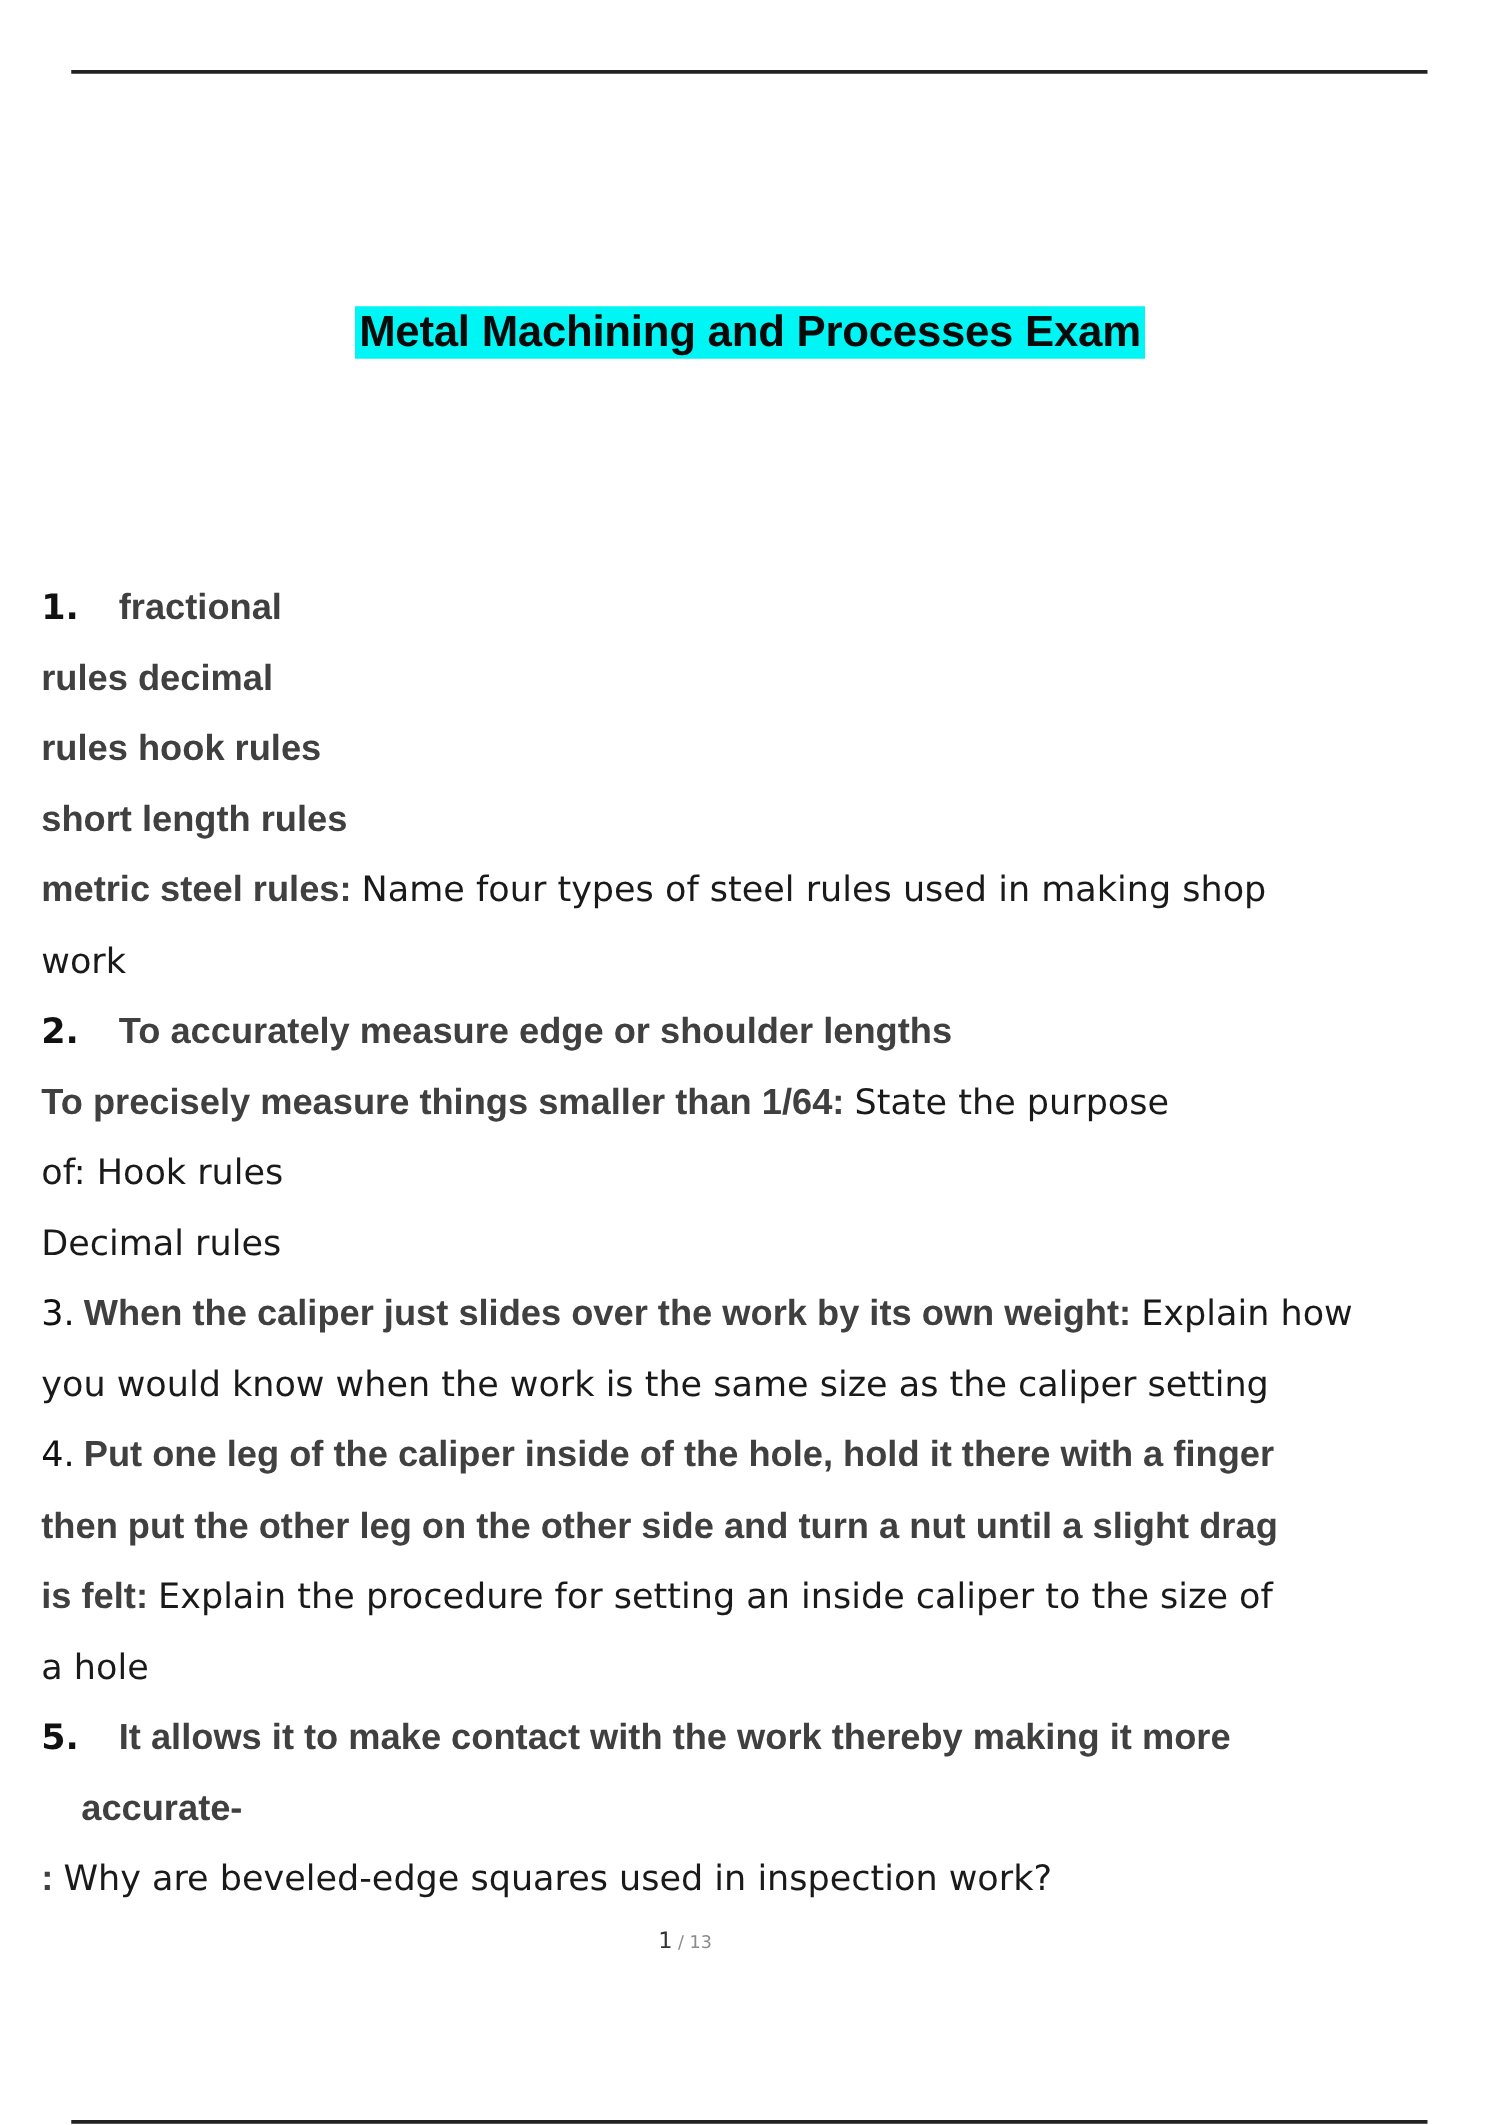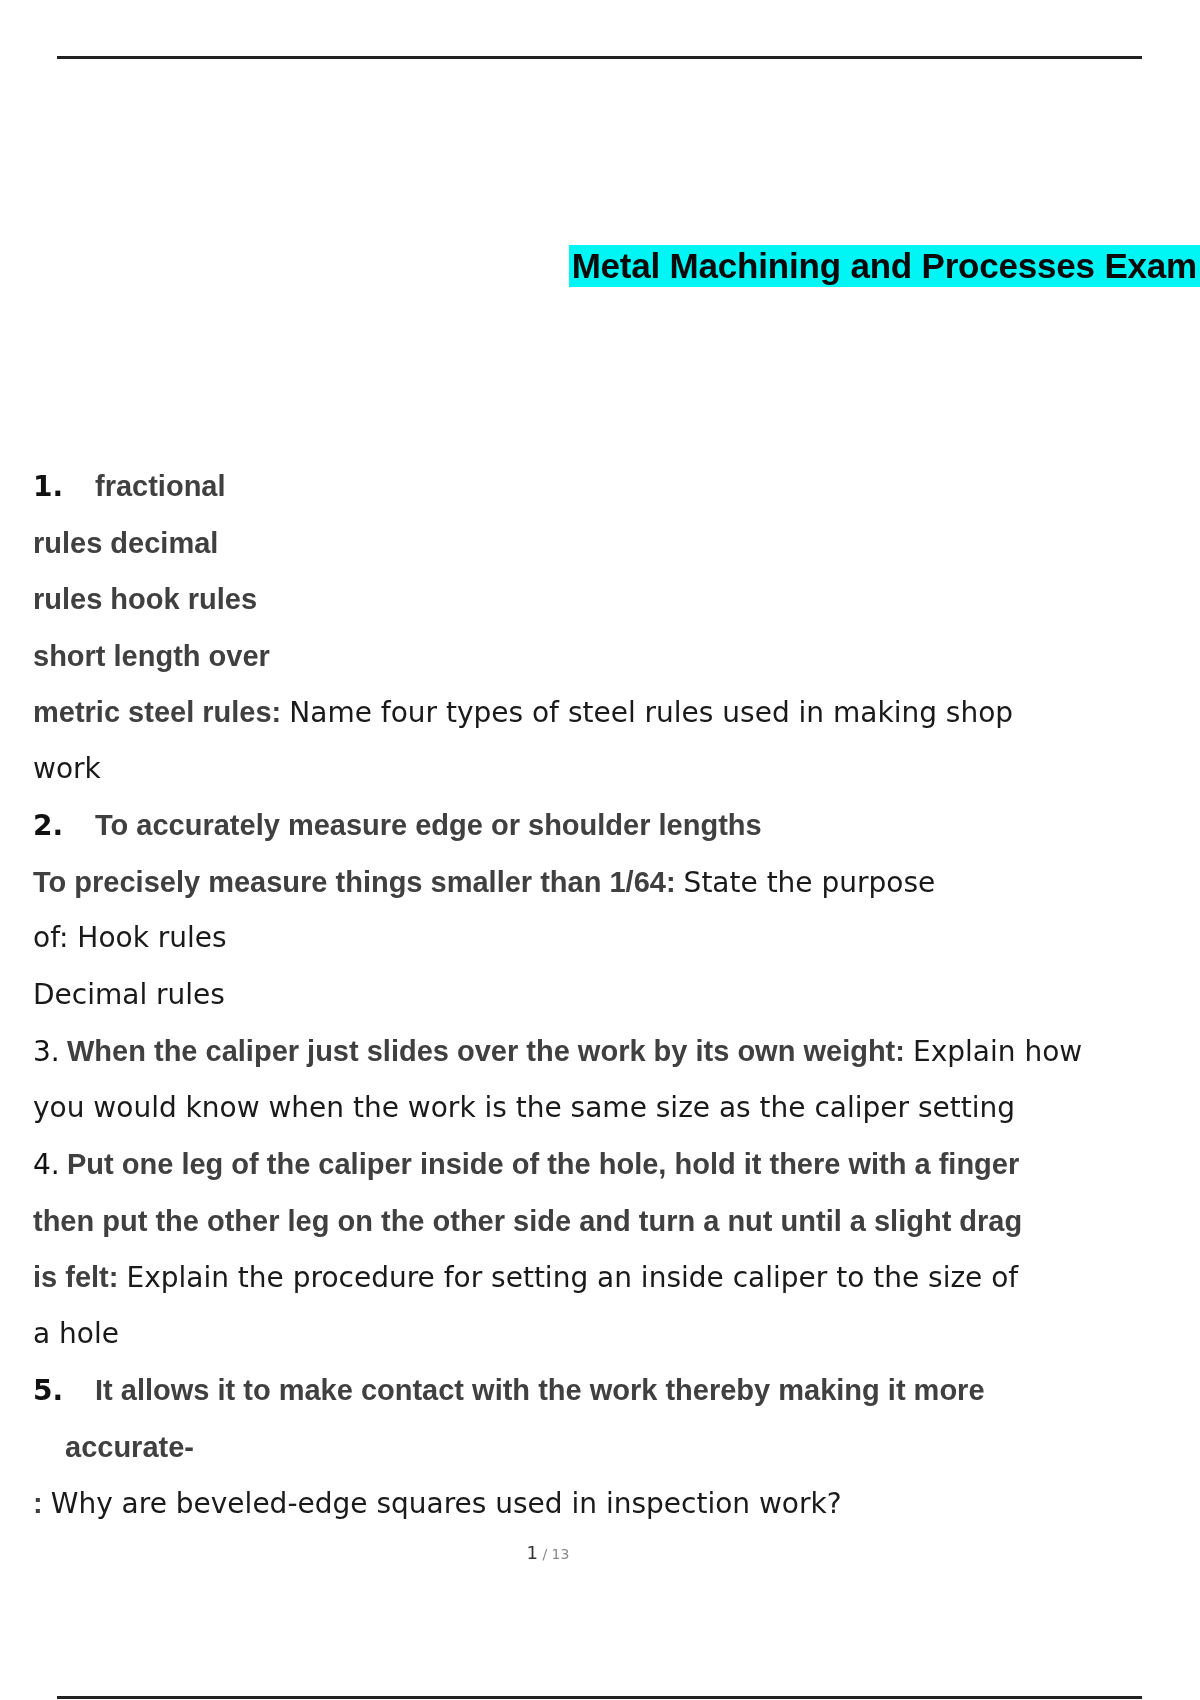--- a/index.html
+++ b/index.html
@@ -22,21 +22,21 @@
       background: #222222;
     }
     .rule.top { top: 56px; }
     .rule.bottom { top: 1696px; }
 
     .title-wrap {
       position: absolute;
       top: 245px;
       left: 0;
       width: 1200px;
-      text-align: right;
+      text-align: center;
     }
     .title {
       display: inline-block;
       background: #00f5f5;
       font-family: "Liberation Sans", sans-serif;
       font-weight: bold;
       font-size: 35px;
       line-height: 42px;
       height: 42px;
       padding: 0 3px;
@@ -112,21 +112,21 @@
 
   <div class="line">
     <span class="seg-b">rules decimal</span>
   </div>
 
   <div class="line">
     <span class="seg-b">rules hook rules</span>
   </div>
 
   <div class="line">
-    <span class="seg-b">short length over</span>
+    <span class="seg-b">short length rules</span>
   </div>
 
   <div class="line">
     <span class="seg-b">metric steel rules: </span><span class="seg-r">Name four types of steel rules used in making shop</span>
   </div>
 
   <div class="line">
     <span class="seg-r">work</span>
   </div>
 

